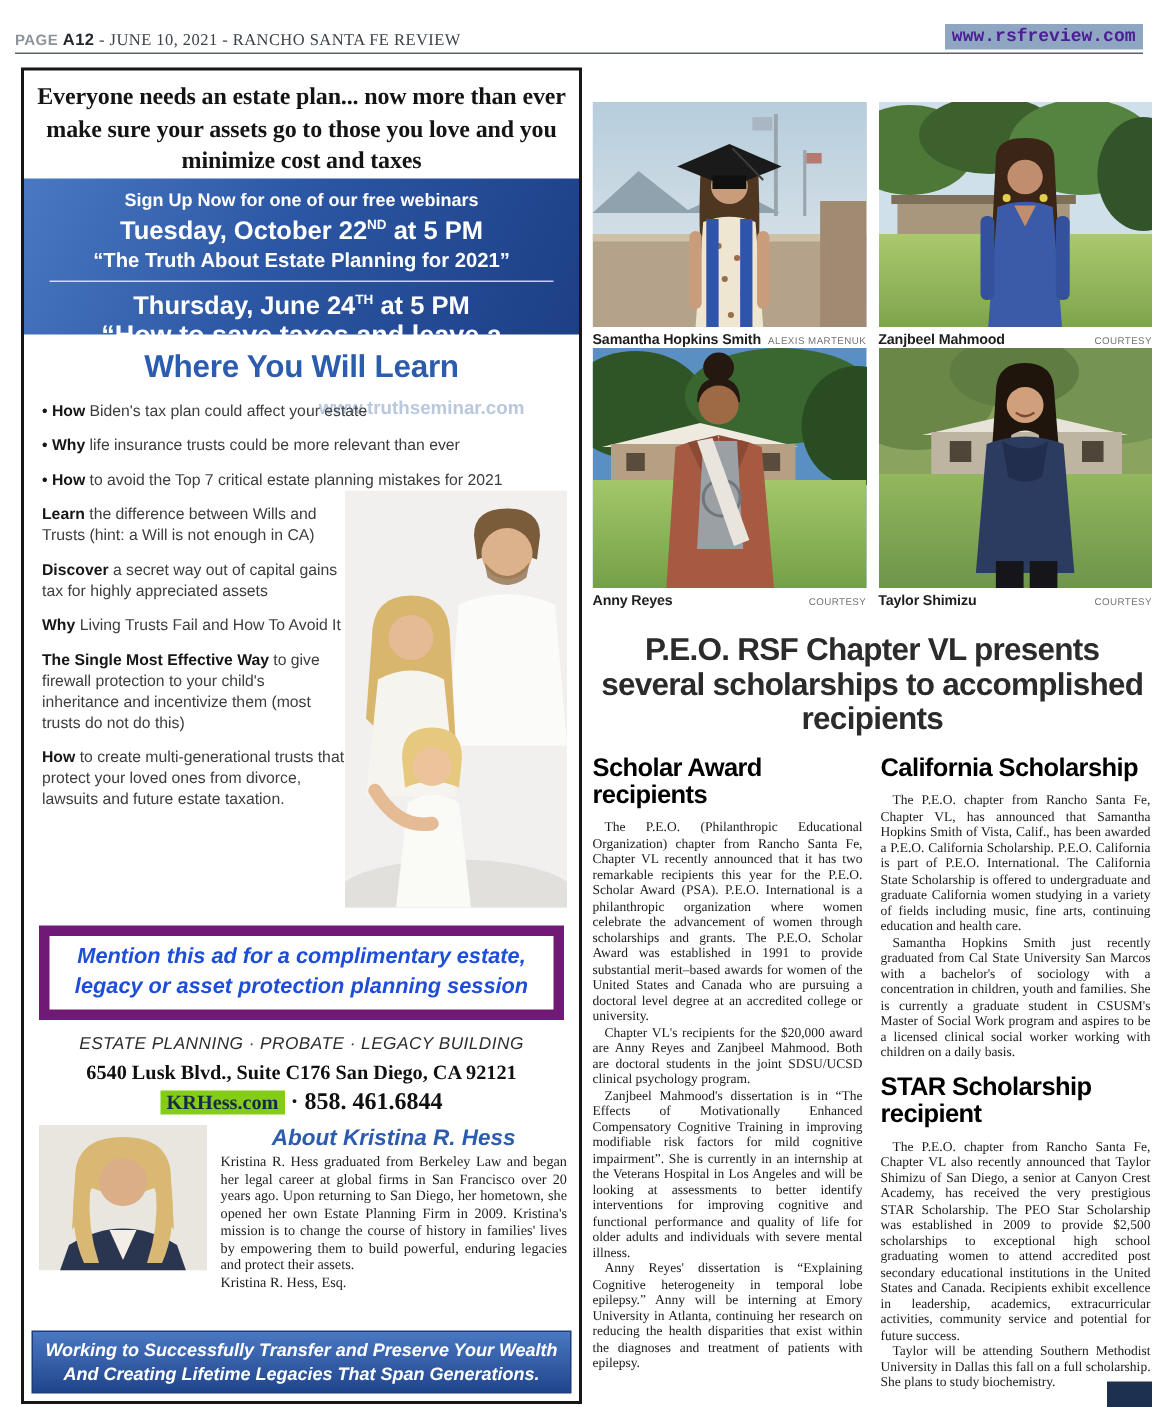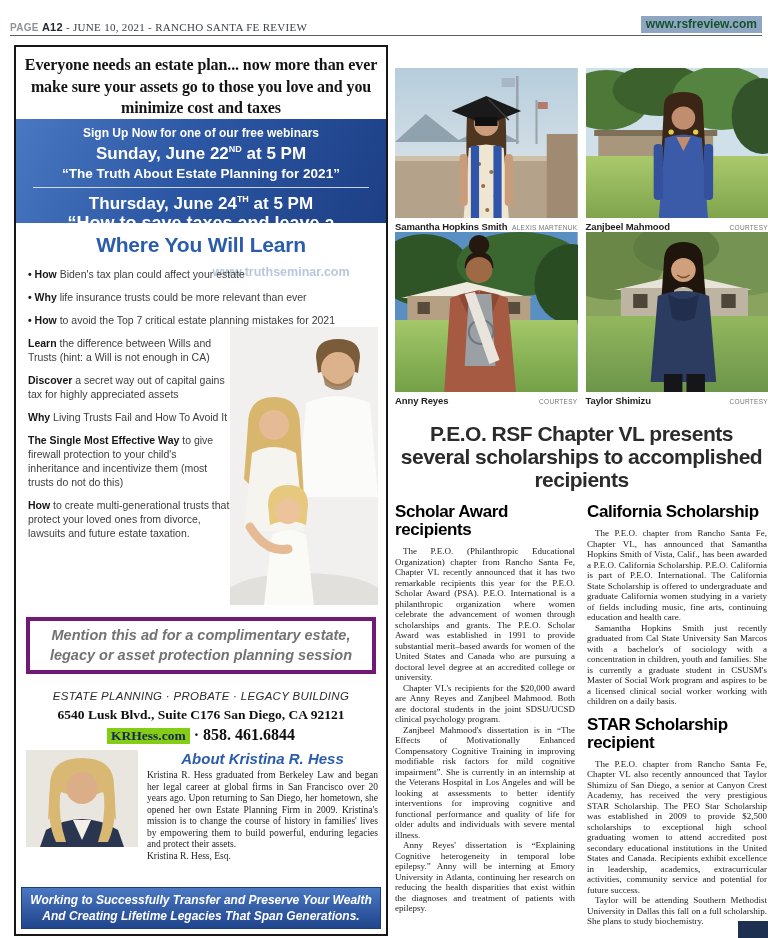--- a/index.html
+++ b/index.html
@@ -13,22 +13,22 @@
   .masthead {
     position:absolute; top:16px; left:10px; right:6px; height:20px;
     border-bottom:1.5px solid #5a6168;
     display:flex; justify-content:space-between; align-items:flex-end;
     padding-bottom:2px;
   }
   .mast-left { font-family:"Liberation Serif", serif; font-size:11px; letter-spacing:.3px; color:#3c4248; white-space:nowrap; }
   .mast-left .pg { color:#8d9399; font-weight:bold; font-family:"Liberation Sans", sans-serif; font-size:10px; }
   .mast-left .pgnum { color:#23282d; font-weight:bold; font-family:"Liberation Sans", sans-serif; font-size:11px; }
   .mast-url {
-    font-family:Liberation Sans, sans-serif; font-weight:bold; font-size:12px;
-    background:#8ea6c2; color:#14532d; padding:1px 5px 2px;
+    font-family:Liberation Mono, monospace; font-weight:bold; font-size:12px;
+    background:#8ea6c2; color:#4c1d95; padding:1px 5px 2px;
   }
   
   .ad {
     position:absolute; left:14px; top:45px; width:374px; height:891px;
     border:2px solid #171717; background:#fff; overflow:hidden;
   }
   .ad-headline {
     height:72px; padding:7px 5px 0; text-align:center;
     font-family:"Liberation Serif", serif; font-weight:bold;
     font-size:16px; line-height:1.35; color:#141414; letter-spacing:-.1px;
@@ -48,22 +48,22 @@
   .learn { position:relative; height:390px; padding:8px 12px 0; }
   .learn-title { text-align:center; font-size:21px; font-weight:bold; color:#2b5cad; letter-spacing:-.2px; margin:2px 0 10px; }
   .bullet { font-size:10.5px; line-height:14px; color:#3d3d3d; margin-bottom:9px; }
   .bullet strong { color:#161616; }
   .bullet.wrap { width:202px; }
   .bmark { font-weight:bold; color:#161616; }
   .family-photo { position:absolute; right:8px; top:104px; width:148px; height:278px; }
   .family-photo svg { display:block; width:100%; height:100%; }
   .mention-wrap { height:70px; padding:4px 10px 0; }
   .mention {
-    border:4px solid #701a75; padding:5px 2px; text-align:center;
-    font-style:italic; font-weight:bold; font-size:14.5px; line-height:1.35; color:#737373;
+    border:7px solid #701a75; padding:5px 2px; text-align:center;
+    font-style:italic; font-weight:bold; font-size:14.5px; line-height:1.35; color:#1d4ed8;
   }
   .contact { height:64px; text-align:center; padding-top:7px; }
   .services { font-style:italic; font-size:11.5px; letter-spacing:.3px; color:#2c2c2c; margin-bottom:5px; }
   .address  { font-family:"Liberation Serif", serif; font-weight:bold; font-size:13.5px; color:#101010; margin-bottom:3px; }
   .site-line { font-family:"Liberation Serif", serif; font-weight:bold; font-size:16px; color:#101010; }
   .krhess { background:#84cc16; color:#15294d; padding:0 4px 1px; font-size:13.5px; }
   .about { height:103px; display:flex; gap:9px; padding:3px 8px 0 10px; }
   .kristina-photo { flex:none; width:112px; height:97px; }
   .kristina-photo svg { display:block; width:100%; height:100%; }
   .about-text { flex:1; }
@@ -111,21 +111,21 @@
     </div>
     <div class="mast-url">www.rsfreview.com</div>
   </div>
 
   <div class="ad">
 
     <div class="ad-headline">Everyone needs an estate plan... now more than ever make sure your assets go to those you love and you minimize cost and taxes</div>
 
     <div class="webinar">
       <div class="w-signup">Sign Up Now for one of our free webinars</div>
-      <div class="w-date"><span>Sunday, June 22</span><sup>ND</sup><span> at 5 PM</span></div>
+      <div class="w-date"><span>Tuesday, October 22</span><sup>ND</sup><span> at 5 PM</span></div>
       <div class="w-title">“The Truth About Estate Planning for 2021”</div>
       <div class="w-divider"></div>
       <div class="w-date"><span>Thursday, June 24</span><sup>TH</sup><span> at 5 PM</span></div>
       <div class="w-title2">“How to save taxes and leave a lasting legacy with Charitable Planning”</div>
       <div class="w-gift"><span>(FREE GIFT to all Attendees)</span><span class="w-url">www.truthseminar.com</span></div>
     </div>
 
     <div class="learn">
       <div class="learn-title">Where You Will Learn</div>
       <div id="learn-bullets">

